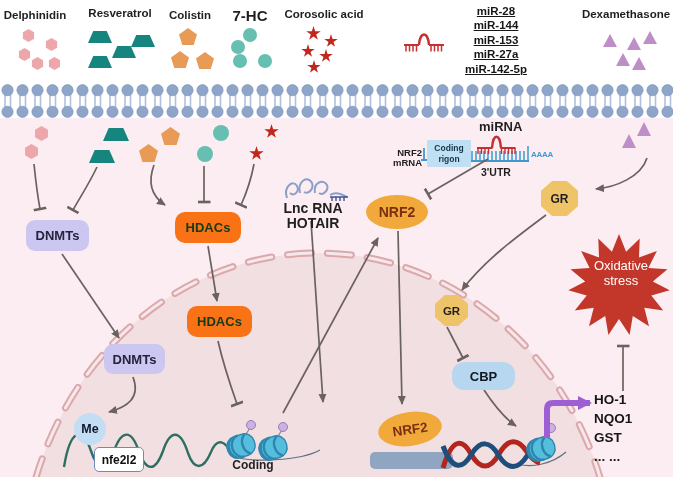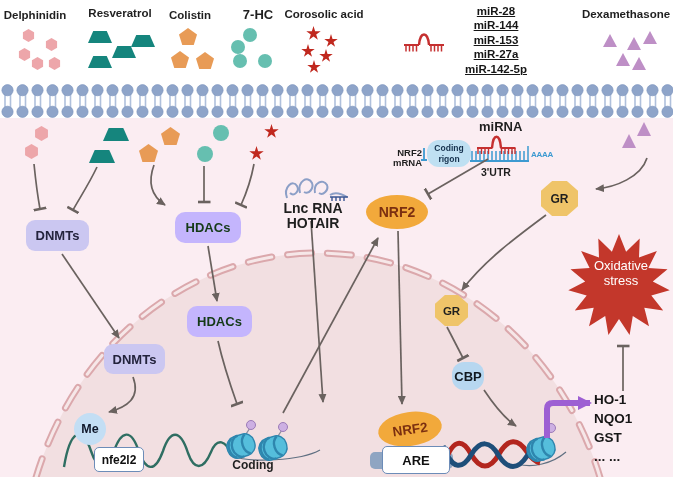--- a/index.html
+++ b/index.html
@@ -3,27 +3,27 @@
 <meta charset="utf-8">
 <style>
   html,body{margin:0;padding:0;background:#e8e8e8;}
   .canvas{position:relative;width:673px;height:477px;background:#ffffff;overflow:hidden;
           font-family:"Liberation Sans",sans-serif;}
   .cyto{position:absolute;left:0;top:117px;width:673px;height:360px;background:#FBEDF2;}
   svg.overlay{position:absolute;left:0;top:0;}
   .lbl{position:absolute;font-weight:bold;color:#1f1f1f;text-align:center;line-height:1.08;}
   .pill{position:absolute;display:flex;align-items:center;justify-content:center;font-weight:bold;}
   .dnmts{background:#CBC7F1;border-radius:9px;color:#23233D;font-size:13px;}
-  .hdacs{background:#c4b5fd;border-radius:10px;color:#153A17;font-size:13px;}
+  .hdacs{background:#f97316;border-radius:10px;color:#153A17;font-size:13px;}
   .nrf2{background:#F2A93B;border-radius:50%;color:#7B2F10;font-size:14px;}
   .grblob{background:#EFC469;clip-path:polygon(30% 0%,70% 0%,100% 28%,100% 72%,70% 100%,30% 100%,0% 72%,0% 28%);color:#1f1f1f;font-size:12px;}
   .cbp{background:#B7D7F0;border-radius:12px;font-size:13px;color:#101820;}
   .white-box{background:#ffffff;border:1.5px solid #6C8CB8;border-radius:5px;font-weight:bold;color:#101010;}
   .me{background:#C3DEF4;border-radius:50%;font-size:12.5px;color:#0f172a;font-weight:bold;}
-  .codebox{position:absolute;background:#BFE0F2;border-radius:12px;font-size:8.5px;line-height:1.25;
+  .codebox{position:absolute;background:#BFE0F2;border-radius:0;font-size:8.5px;line-height:1.25;
            color:#15324e;text-align:center;font-weight:bold;display:flex;align-items:center;justify-content:center;}
   .sh{position:absolute;}
   .hex{background:#EDA6AA;clip-path:polygon(50% 0%,93% 25%,93% 75%,50% 100%,7% 75%,7% 25%);}
   .trap{background:#15857D;clip-path:polygon(22% 0%,78% 0%,100% 100%,0% 100%);}
   .pent{background:#E89B56;clip-path:polygon(50% 0%,100% 38%,82% 100%,18% 100%,0% 38%);}
   .circ7{background:#66BFB0;border-radius:50%;}
   .star{background:#C0281E;clip-path:polygon(50% 0%,61% 35%,98% 35%,68% 57%,79% 91%,50% 70%,21% 91%,32% 57%,2% 35%,39% 35%);}
   .tri{background:#BE8FC6;clip-path:polygon(50% 0%,100% 100%,0% 100%);}
   .genes{position:absolute;left:594px;top:392px;width:70px;}
   .genes div{height:19px;font-weight:bold;font-size:13.5px;color:#161616;}
@@ -140,21 +140,21 @@
       <path d="M484,390 C496,408 507,420 516,426" marker-end="url(#ah)"></path>
       <path d="M623,391 V346" marker-end="url(#tb)"></path>
     </g>
 
     <path d="M547,438 V409 Q547,403 553,403 H590" fill="none" stroke="#9D5FD3" stroke-width="6" stroke-linejoin="round" marker-end="url(#pa)"></path>
   </svg>
 
   <div class="lbl" style="left:1px;top:9px;width:68px;font-size:11.5px;">Delphinidin</div>
   <div class="lbl" style="left:85px;top:7px;width:70px;font-size:11.5px;">Resveratrol</div>
   <div class="lbl" style="left:166px;top:9px;width:48px;font-size:11.5px;">Colistin</div>
-  <div class="lbl" style="left:232px;top:8px;width:36px;font-size:13px;margin-left:8px;">7-HC</div>
+  <div class="lbl" style="left:232px;top:8px;width:36px;font-size:15px;">7-HC</div>
   <div class="lbl" style="left:280px;top:8px;width:88px;font-size:11.5px;">Corosolic acid</div>
   <div class="lbl" style="left:580px;top:8px;width:92px;font-size:11.5px;">Dexamethasone</div>
 
   <div class="mirlist">
     <div>miR-28</div>
     <div>miR-144</div>
     <div>miR-153</div>
     <div>miR-27a</div>
     <div>miR-142-5p</div>
   </div>
@@ -209,28 +209,27 @@
 
   <div class="pill nrf2" style="left:366px;top:195px;width:62px;height:34px;">NRF2</div>
   <div class="pill grblob" style="left:541px;top:181px;width:37px;height:35px;">GR</div>
 
   <div class="pill dnmts" style="left:26px;top:220px;width:63px;height:31px;">DNMTs</div>
   <div class="pill hdacs" style="left:175px;top:212px;width:66px;height:31px;">HDACs</div>
   <div class="pill dnmts" style="left:104px;top:344px;width:61px;height:30px;">DNMTs</div>
   <div class="pill hdacs" style="left:187px;top:306px;width:65px;height:31px;">HDACs</div>
 
   <div class="pill grblob" style="left:435px;top:295px;width:33px;height:31px;font-size:11.5px;">GR</div>
-  <div class="pill cbp" style="left:452px;top:362px;width:32px;height:28px;">CBP</div>
+  <div class="pill cbp" style="left:452px;top:362px;width:63px;height:28px;">CBP</div>
 
   <div class="pill me" style="left:74px;top:413px;width:32px;height:32px;">Me</div>
   <div class="pill white-box" style="left:94px;top:447px;width:48px;height:23px;font-size:12px;">nfe2l2</div>
   <div class="lbl" style="left:217px;top:459px;width:72px;font-size:12px;">Coding</div>
 
   <div class="pill nrf2" style="left:378px;top:412px;width:64px;height:34px;font-size:13.5px;transform:rotate(-8deg);">NRF2</div>
-  <div class="pill white-box" style="left:382px;top:446px;width:66px;height:26px;font-size:13px;">ARE</div>
 
   <div class="ox">Oxidative stress</div>
 
   <div class="genes">
     <div>HO-1</div>
     <div>NQO1</div>
     <div>GST</div>
     <div>... ...</div>
   </div>
 

